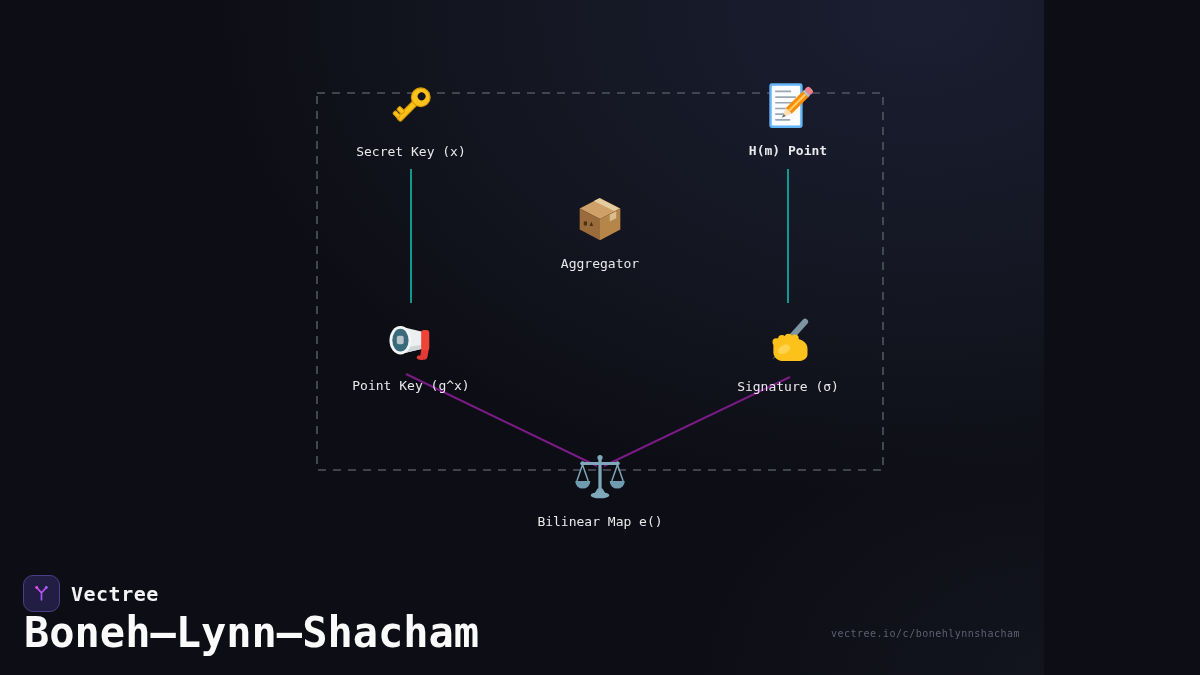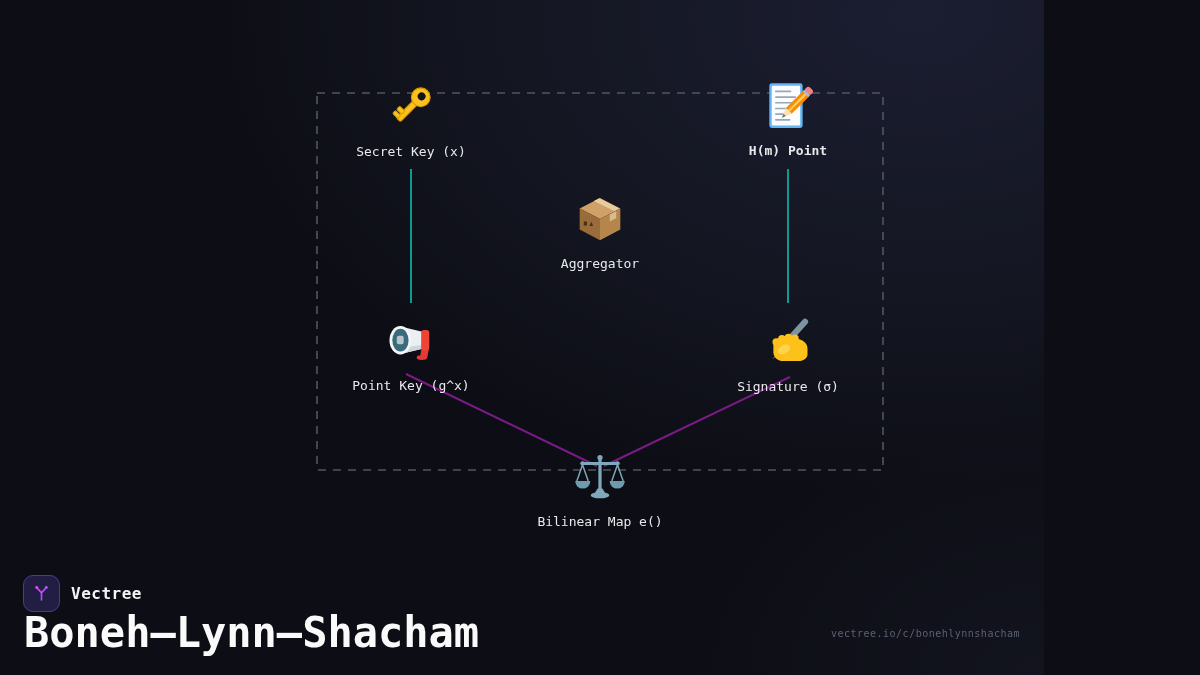--- a/index.html
+++ b/index.html
@@ -30,21 +30,21 @@
 
   .brand-row {
     position: absolute; left: 23px; top: 575px; height: 37px;
     display: flex; align-items: center; gap: 11px;
   }
   .logo {
     width: 37px; height: 37px; border-radius: 10px;
     background: #221d43; border: 1px solid #4a3e85;
     display: grid; place-items: center;
   }
-  .brand-name { font-size: 16px; font-weight: bold; color: #f3f3f5; letter-spacing: 0.5px; }
+  .brand-name { font-size: 20px; font-weight: bold; color: #f3f3f5; letter-spacing: 0.5px; }
 
   .page-title {
     position: absolute; left: 24px; top: 612px;
     font-size: 42px; line-height: 42px; font-weight: bold; color: #fafafa;
     white-space: nowrap;
   }
   .page-url {
     position: absolute; right: 24px; top: 625px;
     font-size: 10px; line-height: 18px; color: #5b6173; letter-spacing: 0.5px;
   }

